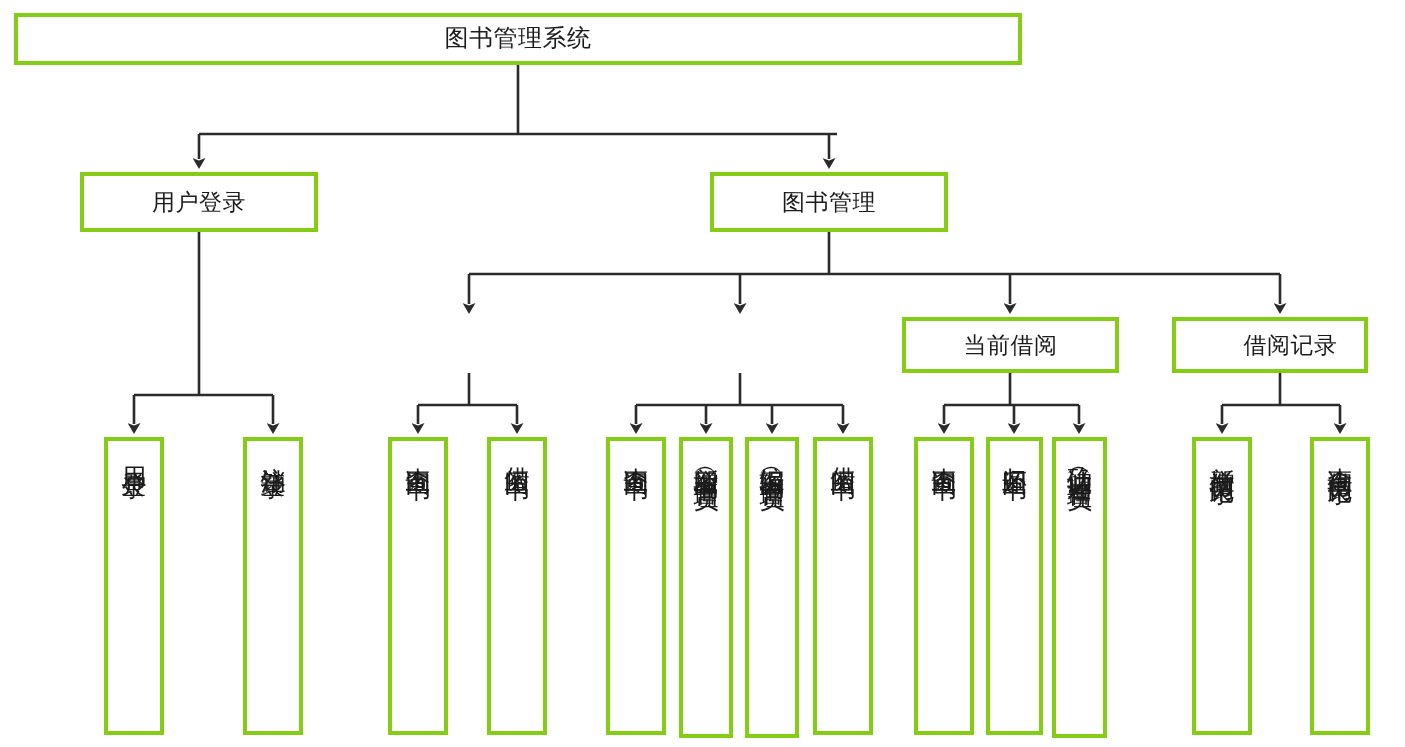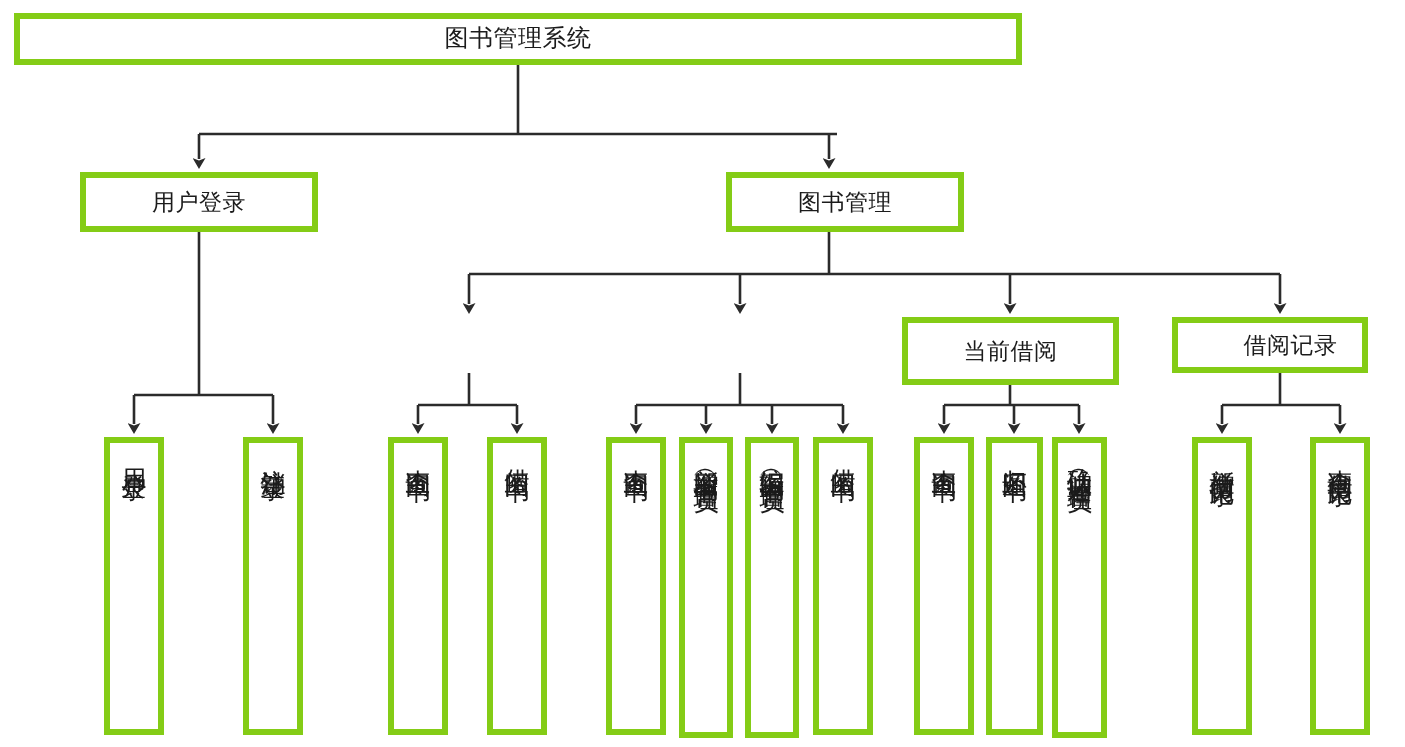--- a/index.html
+++ b/index.html
@@ -23,21 +23,21 @@
     left: 0;
     top: 0;
     width: 1405px;
     height: 747px;
     pointer-events: none;
   }
   .node {
     position: absolute;
     box-sizing: border-box;
     background: #ffffff;
-    border: 6px solid #84cc16;
+    border: 4px solid #84cc16;
     display: flex;
     align-items: center;
     justify-content: center;
     overflow: hidden;
   }
   .node-label {
     color: #1b1b1b;
     line-height: 1.05;
     white-space: nowrap;
     letter-spacing: 0.5px;
@@ -125,25 +125,25 @@
     </g>
   </svg>
 
   <div class="node root horiz" style="left:14px; top:13px; width:1008px; height:52px;">
     <span class="node-label">图书管理系统</span>
   </div>
 
   <div class="node horiz" style="left:80px; top:172px; width:238px; height:60px;">
     <span class="node-label">用户登录</span>
   </div>
-  <div class="node horiz" style="left:710px; top:172px; width:238px; height:60px;margin-left:16px;">
+  <div class="node horiz" style="left:710px; top:172px; width:238px; height:60px;">
     <span class="node-label">图书管理</span>
   </div>
 
-  <div class="node horiz" style="left:902px; top:317px; width:217px; height:68px;">
+  <div class="node horiz" style="left:902px; top:317px; width:217px; height:56px;">
     <span class="node-label">当前借阅</span>
   </div>
   <div class="node horiz" style="left:1172px; top:317px; width:196px; height:56px;padding-left:41px;">
     <span class="node-label">借阅记录</span>
   </div>
 
   <div class="node leaf" style="left:104px; top:437px; width:60px; height:298px;">
     <span class="node-label">用户登录</span>
   </div>
   <div class="node leaf" style="left:243px; top:437px; width:60px; height:298px;">

